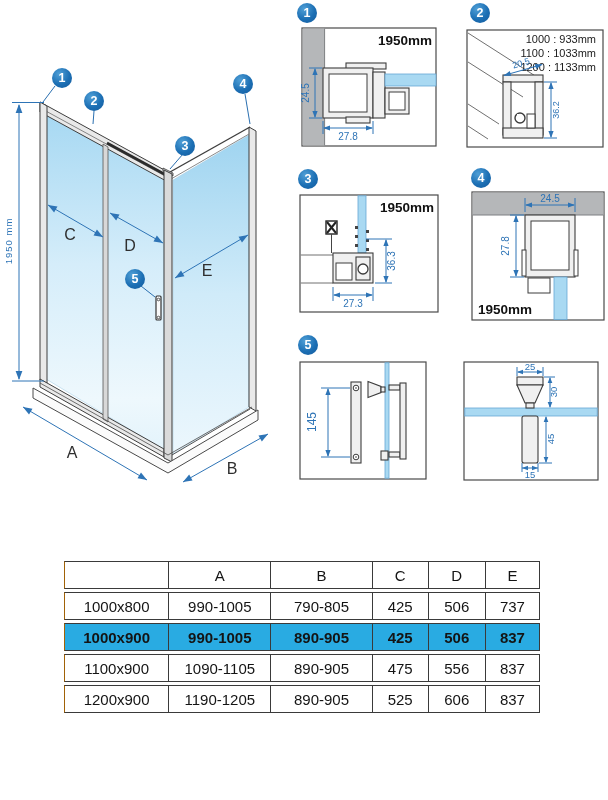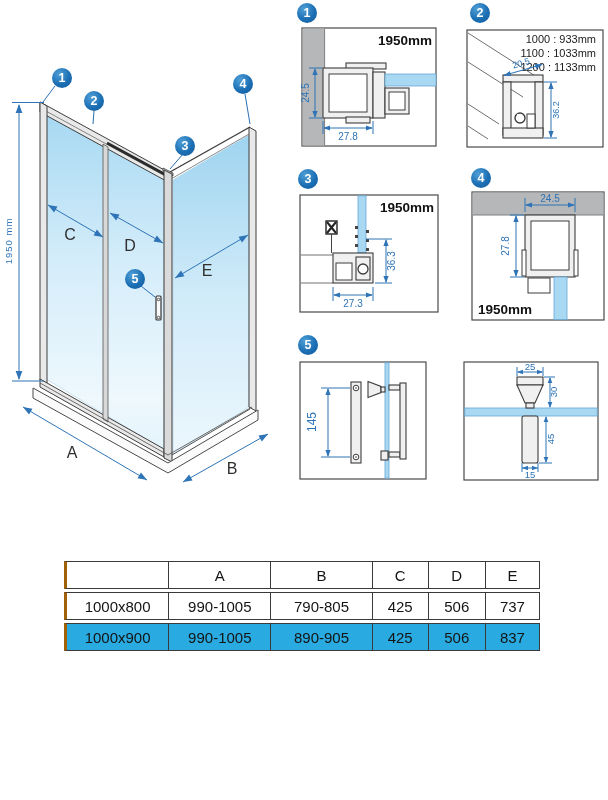--- a/index.html
+++ b/index.html
@@ -19,22 +19,22 @@
   .dimhead{fill:var(--dim);stroke:none;}
   .dimtext{fill:var(--dim);font-size:10px;text-anchor:middle;}
   .ptitle{fill:#111;font-size:13.5px;font-weight:bold;}
   .sizetext{fill:#1a1a1a;font-size:11px;text-anchor:end;}
   .biglabel{fill:#2f2f2f;font-size:16px;text-anchor:middle;}
   .leader{stroke:#2a6fb0;stroke-width:1;fill:none;}
   .frame{fill:#e9e9e9;stroke:#3e3e3e;stroke-width:1;}
   
   #spec{position:absolute;left:64px;top:558px;width:476px;border-collapse:separate;border-spacing:0 3.5px;table-layout:fixed;}
   #spec td,#spec th{border:1px solid #3a3a3a;border-left:0;height:26px;text-align:center;font-size:15px;color:#141414;font-weight:normal;padding:0;background:#fff;}
-  #spec td:first-child,#spec th:first-child{border-left:3px solid #a16207;margin-top:48px;}
-  #spec tr.hl td{background:var(--highlight);font-weight:normal;}
+  #spec td:first-child,#spec th:first-child{border-left:1px solid #a16207;margin-top:48px;}
+  #spec tr.hl td{background:var(--highlight);font-weight:bold;}
 </style>
 </head>
 <body>
 
 <div id="stage">
 
   <svg style="left:0;top:50px" width="290" height="470" viewBox="0 0 290 470">
     <defs>
       <linearGradient id="gFront" x1="0" y1="0" x2="0" y2="1">
         <stop offset="0" stop-color="#a6d8f2"></stop>
@@ -392,16 +392,32 @@
       <td>737</td>
     </tr>
     <tr class="hl">
       <td>1000x900</td>
       <td>990-1005</td>
       <td>890-905</td>
       <td>425</td>
       <td>506</td>
       <td>837</td>
     </tr>
+    <tr>
+      <td>1100x900</td>
+      <td>1090-1105</td>
+      <td>890-905</td>
+      <td>475</td>
+      <td>556</td>
+      <td>837</td>
+    </tr>
+    <tr>
+      <td>1200x900</td>
+      <td>1190-1205</td>
+      <td>890-905</td>
+      <td>525</td>
+      <td>606</td>
+      <td>837</td>
+    </tr>
   </tbody>
     </table>
 
 </div>
 
 </body></html>

